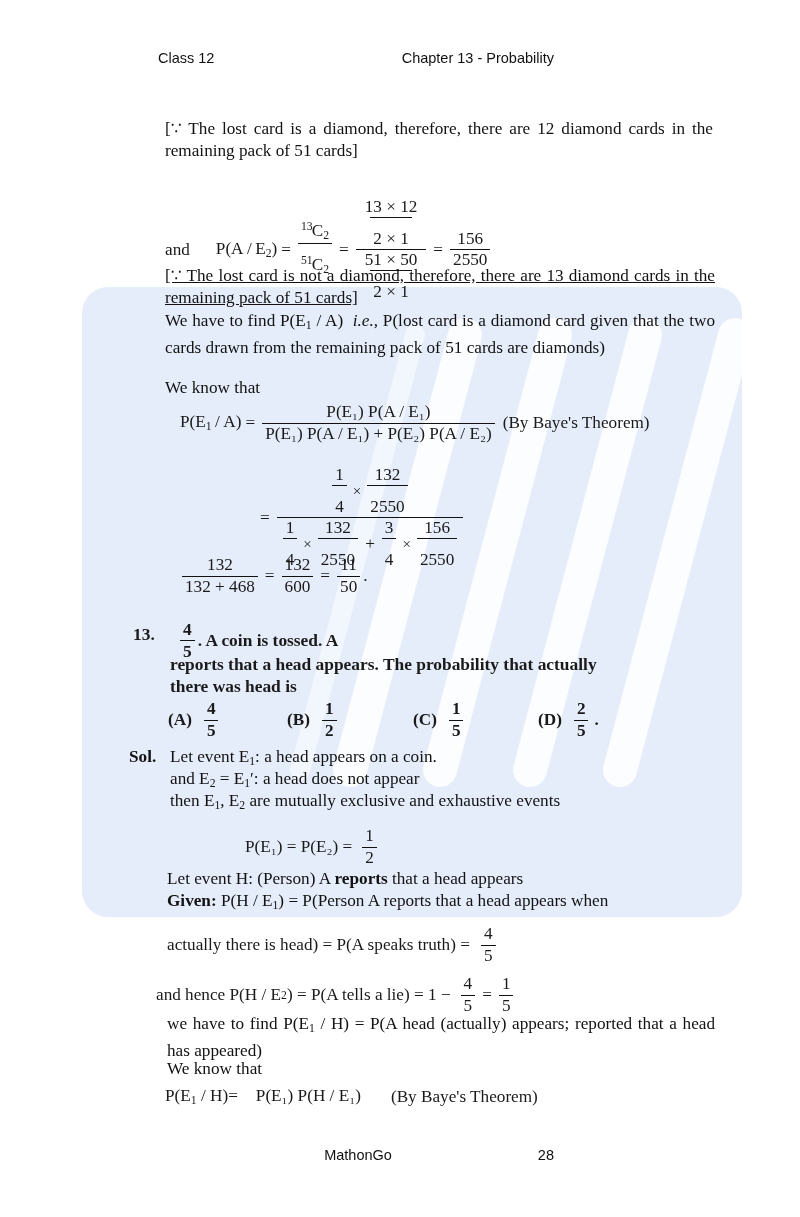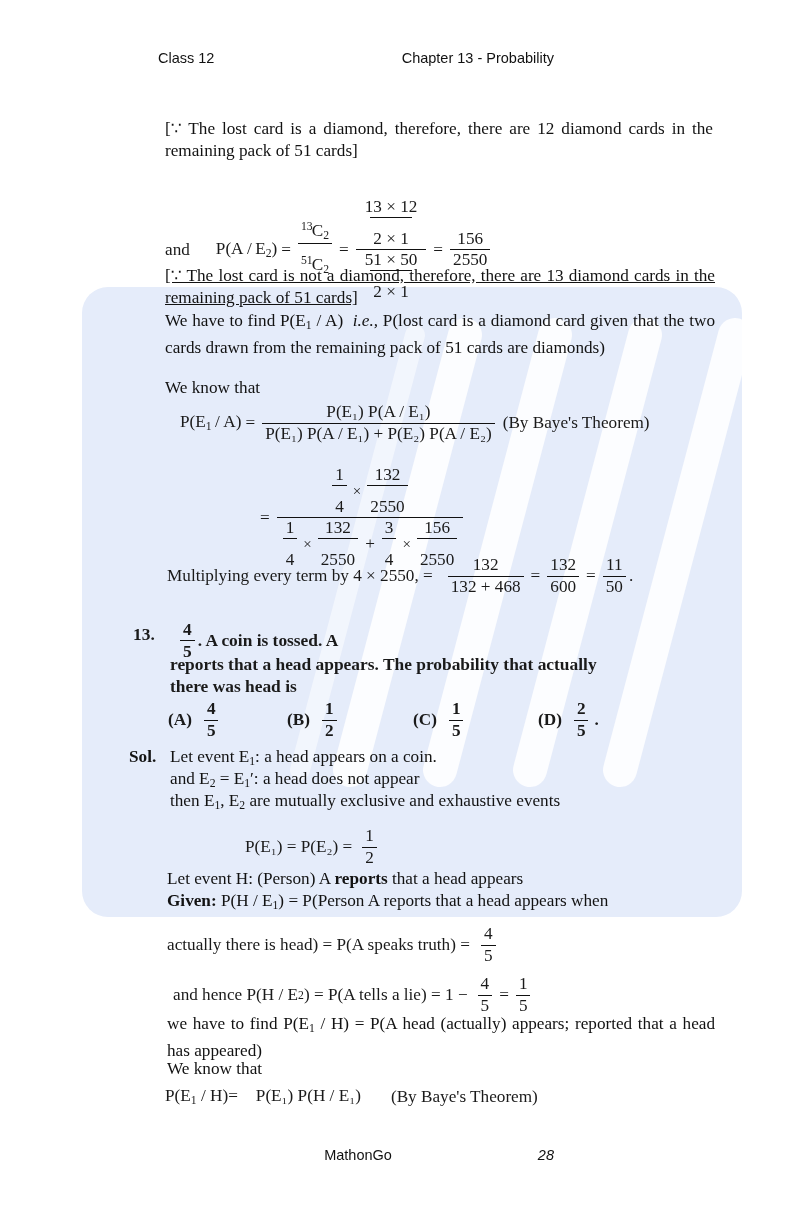--- a/index.html
+++ b/index.html
@@ -80,21 +80,21 @@
     font-size: 14.5px;
     color: #111;
   }
   .footer .brand {
     position: absolute;
     left: 0; right: 0;
     text-align: center;
   }
   .footer .pageno {
     position: absolute;
-    right: 142px; top: 0; font-style: italic;
+    right: 142px; top: 0;
   }
 
   
   .content {
     position: absolute;
     left: 0; top: 0;
     width: 800px;
     z-index: 2;
   }
   .blk {
@@ -279,21 +279,20 @@
           <span class="opx">×</span>
           <span class="frac tight">
             <span class="num">156</span>
             <span class="den">2550</span>
           </span>
         </span>
       </span>
     </div>
 
     <div class="math" style="left:147px; top:556px;">
-      <span>Multiplying every term by 4 × 2550, =</span>
       <span style="width:12px;"></span>
       <span class="frac">
         <span class="num">132</span>
         <span class="den">132 + 468</span>
       </span>
       <span class="op">=</span>
       <span class="frac">
         <span class="num">132</span>
         <span class="den">600</span>
       </span>
@@ -393,21 +392,21 @@
 
     <div class="math" style="left:147px; top:925px;">
       <span>actually there is head) = P(A speaks truth) =</span>
       <span style="width:8px;"></span>
       <span class="frac">
         <span class="num">4</span>
         <span class="den">5</span>
       </span>
     </div>
 
-    <div class="math" style="left:153px; top:975px;text-align:right;">
+    <div class="math" style="left:136px; top:975px;text-align:right;">
       <span><span>and hence P(H / E</span></span>
         <sub>2</sub>
         <span>) = P(A tells a lie) = 1 −</span>
       <span style="width:7px;"></span>
       <span class="frac">
         <span class="num">4</span>
         <span class="den">5</span>
       </span>
       <span class="op">=</span>
       <span class="frac">

